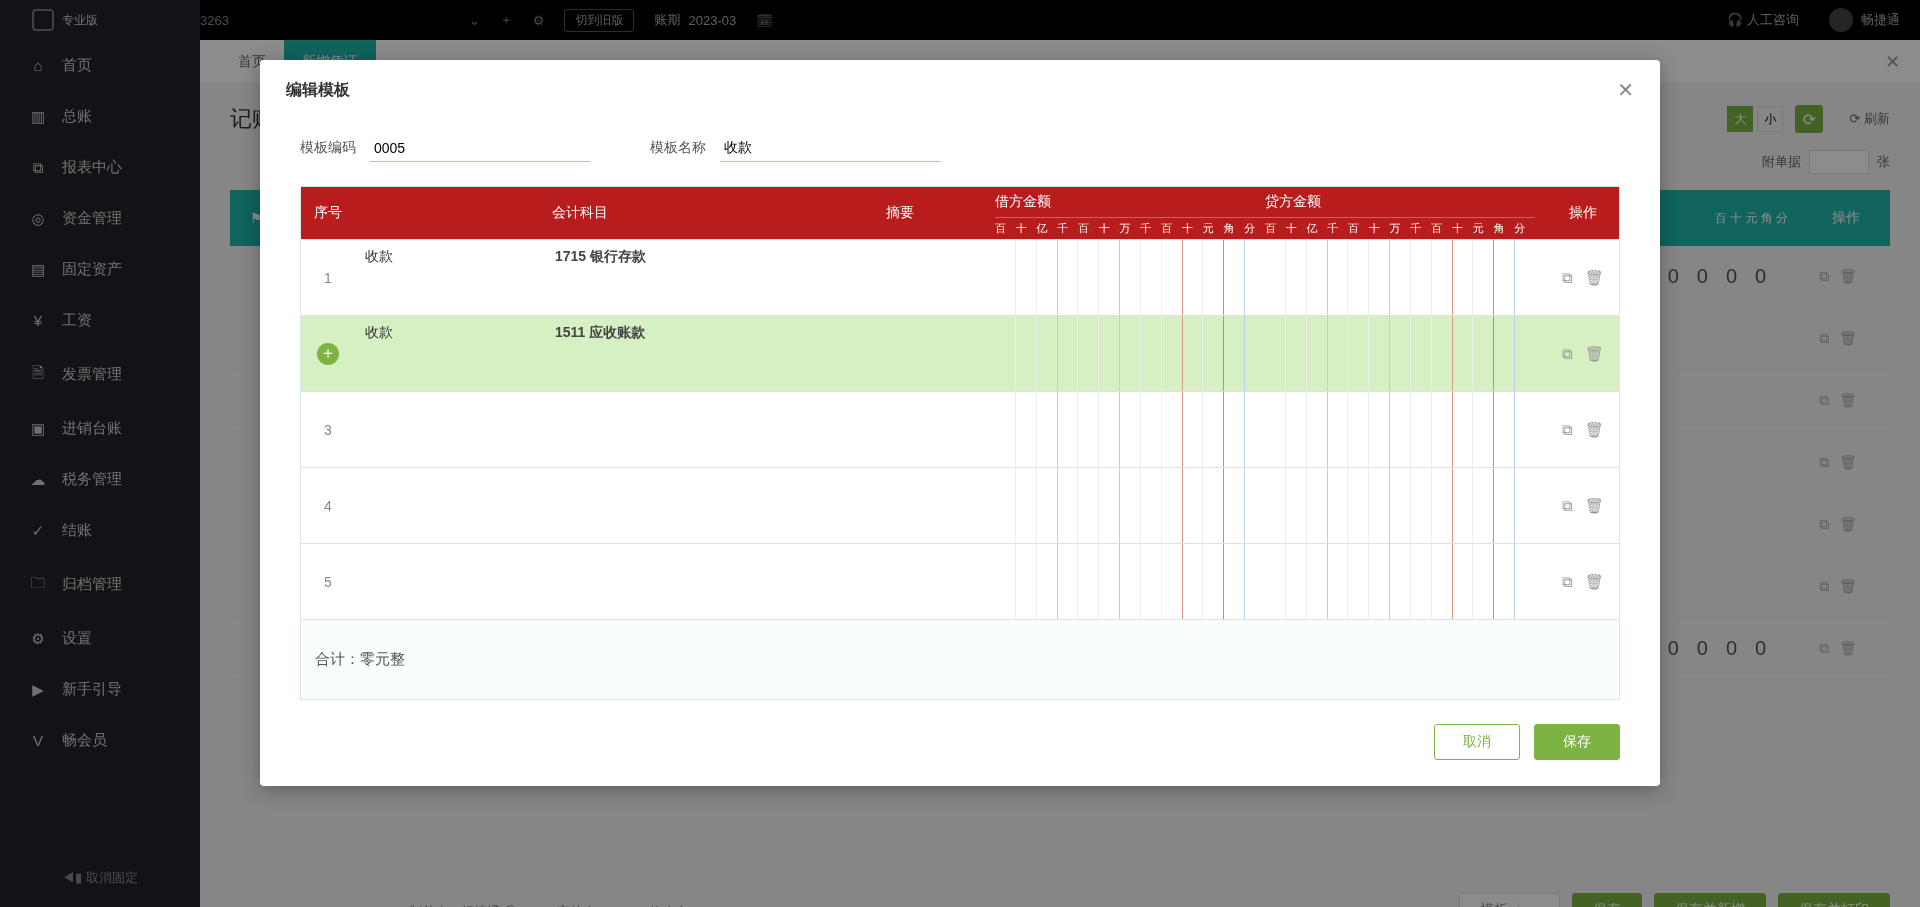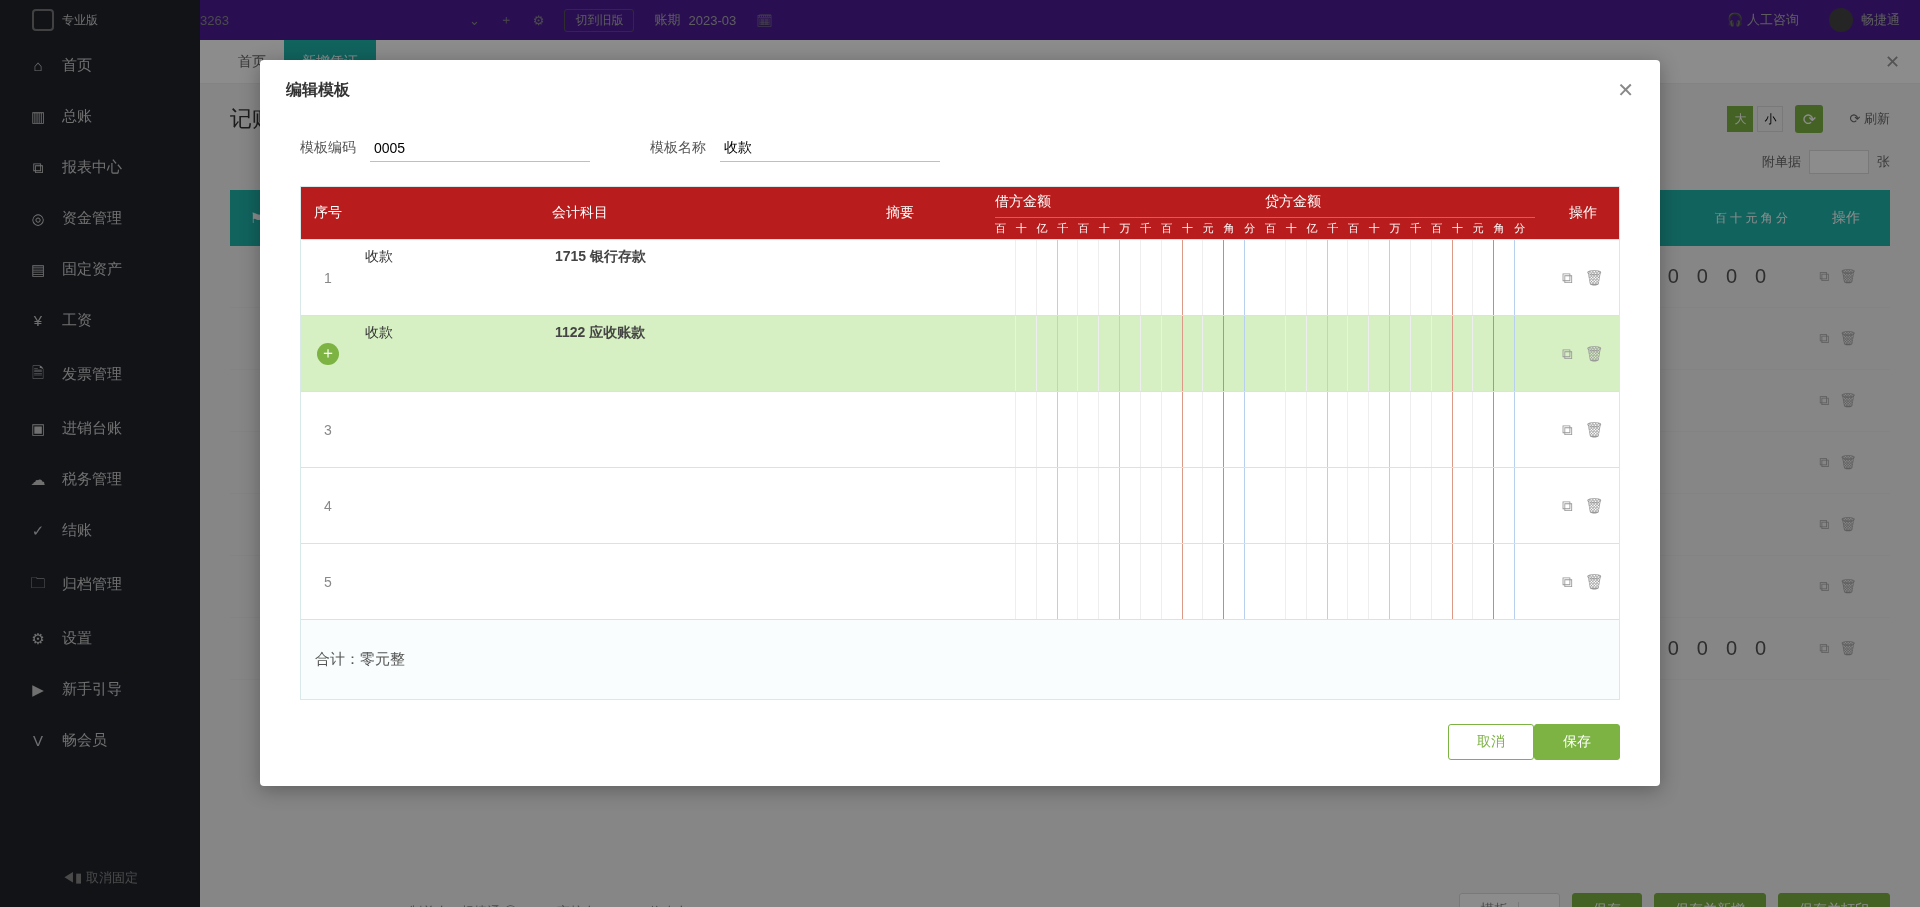--- a/index.html
+++ b/index.html
@@ -1,19 +1,19 @@
 <!DOCTYPE html>
 <html><head>
 <meta charset="utf-8">
 <style>
 * { box-sizing: border-box; margin: 0; padding: 0; }
 body { font-family: "Microsoft YaHei", sans-serif; background: #f5f5f5; overflow: hidden; width: 1920px; height: 907px; position: relative; }
 
 
-.topbar { height: 40px; background: #4c1d95; color: #aaa; display: flex; align-items: center; padding: 0 20px; font-size: 13px; }
+.topbar { height: 40px; background: #000000; color: #aaa; display: flex; align-items: center; padding: 0 20px; font-size: 13px; }
 .topbar .company { margin-left: 180px; color: #888; }
 .topbar .dropdown-icon { margin-left: 240px; color: #888; }
 .topbar .icon-btn { margin-left: 20px; color: #888; cursor: pointer; }
 .topbar .switchver { margin-left: 20px; border: 1px solid #555; padding: 2px 10px; border-radius: 3px; font-size: 12px; }
 .topbar .period-label { margin-left: 20px; }
 .topbar .period-val { margin-left: 8px; }
 .topbar .spacer { flex: 1; }
 .topbar .consult { margin-right: 30px; }
 .topbar .avatar { width: 24px; height: 24px; background: #444; border-radius: 50%; display: inline-block; vertical-align: middle; margin-right: 8px; }
 
@@ -98,21 +98,21 @@
 .amount-grid .ag:nth-child(10){border-left-color:#d98;}
 .amount-grid .ag:nth-child(12){border-left-color:#e77;}
 
 .add-row-btn { width: 22px; height: 22px; background: #7cb342; color: #fff; border-radius: 50%; display: flex; align-items: center; justify-content: center; font-size: 16px; position: absolute; left: 16px; }
 
 .mt-total { display: flex; border-top: 1px solid #e0e0e0; background: #f9fdfd; height: 80px; align-items: center; }
 .mt-total .tlabel { flex: 0 0 694px; padding-left: 14px; font-size: 15px; color: #555; }
 .mt-total .tamt { flex: 0 0 270px; }
 .mt-total .tops { flex: 0 0 96px; }
 
-.modal-footer { padding: 24px 40px 26px; display: flex; justify-content: flex-end; }
+.modal-footer { padding: 24px 40px 26px; display: flex; justify-content: flex-end; gap: 14px; }
 .modal-footer button { height: 36px; padding: 0 28px; border-radius: 3px; font-size: 14px; cursor: pointer; }
 .modal-footer .cancel { background: #fff; border: 1px solid #7cb342; color: #7cb342; }
 .modal-footer .save { background: #7cb342; border: 1px solid #7cb342; color: #fff; }
 
 .icon-copy, .icon-del { font-size: 15px; }
 </style>
 </head>
 <body>
 
 <div class="sidebar">
@@ -376,21 +376,21 @@
             <div class="rc ops">
               <span class="icon-copy">⧉</span>
               <span class="icon-del">🗑</span>
             </div>
           </div>
           <div class="mt-row highlight">
             <div class="rc seq">
               <div class="add-row-btn">＋</div>
             </div>
             <div class="rc summary">收款</div>
-            <div class="rc subject">1122 应收账款</div>
+            <div class="rc subject">1511 应收账款</div>
             <div class="rc amount">
               <div class="amount-grid">
                 <div class="ag"></div>
                 <div class="ag"></div>
                 <div class="ag"></div>
                 <div class="ag"></div>
                 <div class="ag"></div>
                 <div class="ag"></div>
                 <div class="ag"></div>
                 <div class="ag"></div>

